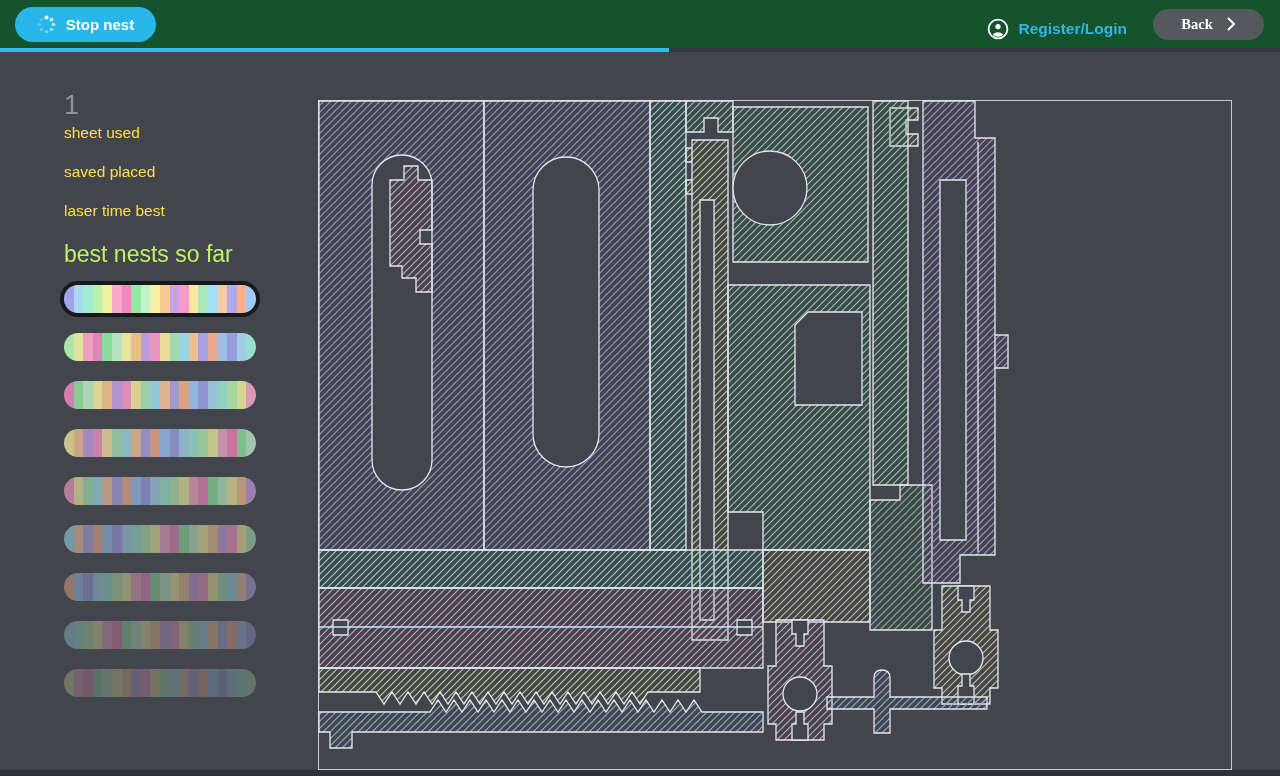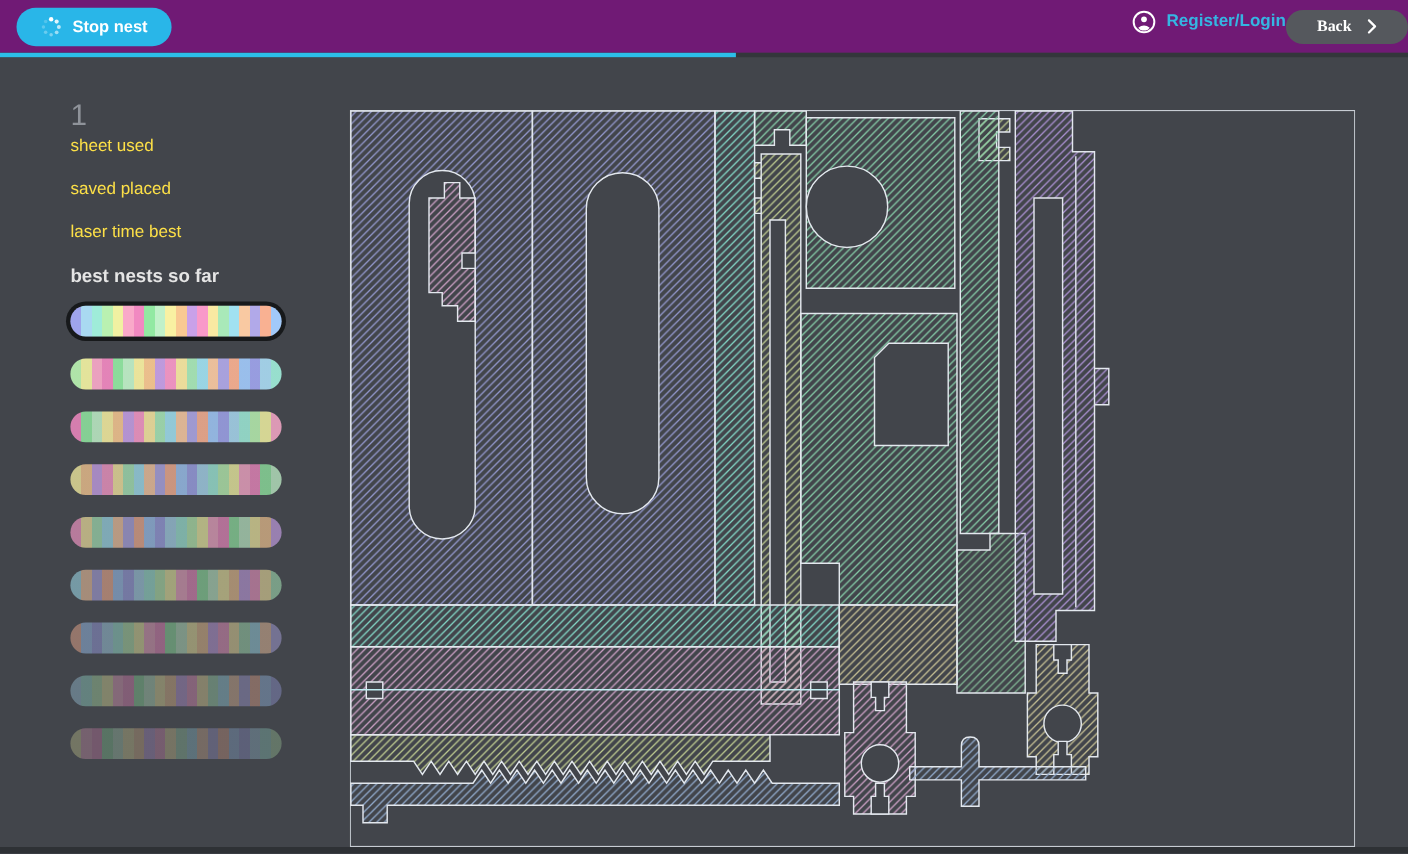--- a/index.html
+++ b/index.html
@@ -1,45 +1,45 @@
 <!DOCTYPE html>
 <html><head>
 <meta charset="utf-8">
 <style>
   html,body{margin:0;padding:0;width:1280px;height:776px;overflow:hidden;
     background:#42454b;font-family:"Liberation Sans",sans-serif;
     -webkit-font-smoothing:antialiased;}
   .app{position:relative;width:1280px;height:776px;background:#42454b;}
 
   
-  .header{position:absolute;left:0;top:0;width:1280px;height:48px;background:#701a75;
+  .header{position:absolute;left:0;top:0;width:1280px;height:48px;background:#14532d;
     display:flex;align-items:center;justify-content:space-between;}
   .header-left{display:flex;align-items:center;gap:20px;padding-left:15px;}
-  .header-right{display:flex;align-items:flex-start;padding-right:0;}
+  .header-right{display:flex;align-items:flex-end;gap:26px;padding-right:16px;}
   .btn-cyan{display:flex;align-items:center;justify-content:center;gap:10px;
     height:35px;border:none;border-radius:18px;background:#29b6e8;color:#fff;
     font-family:"Liberation Sans",sans-serif;font-size:15px;font-weight:700;
     padding:0 24px;cursor:pointer;}
   .btn-stop{width:141px;padding:0;}
   .btn-export{width:120px;padding:0;}
   .reg-login{display:flex;align-items:center;gap:9px;color:#35b5e2;font-size:15.5px;
     font-weight:700;cursor:pointer;}
   .btn-back{display:flex;align-items:center;justify-content:center;gap:14px;width:111px;
     height:31px;border:none;border-radius:16px;background:#55585d;color:#fff;
     font-family:Liberation Serif, serif;font-size:14.5px;font-weight:700;cursor:pointer;}
   .progress-track{position:absolute;left:0;top:48px;width:1280px;height:4px;background:#33363b;}
   .progress-fill{height:4px;background:#2bbfe8;width:0;}
 
   
   .sidebar{position:absolute;left:0;top:52px;width:318px;height:724px;
     padding:38px 0 0 64px;box-sizing:border-box;}
   .stat{margin-bottom:21px;}
   .stat-value{font-size:27px;color:#8f939a;line-height:1.15;font-weight:400;}
   .stat-label{font-size:15.5px;color:#fde047;margin-top:3px;}
-  .nests-heading{font-size:17px;color:#e5e5e5;margin:9px 0 17px 0;font-weight:700;}
+  .nests-heading{font-size:23px;color:#bef264;margin:9px 0 17px 0;font-weight:400;}
   .pill{width:192px;height:28px;border-radius:14px;margin-bottom:20px;cursor:pointer;}
   .pill.selected{box-shadow:0 0 0 4px #17191b;}
 
   
   .nest-canvas{position:absolute;left:318px;top:100px;width:914px;height:670px;}
 
   .bottom-strip{position:absolute;left:0;bottom:0;width:1280px;height:6px;background:#2e3135;}
 </style>
 </head>
 <body>

